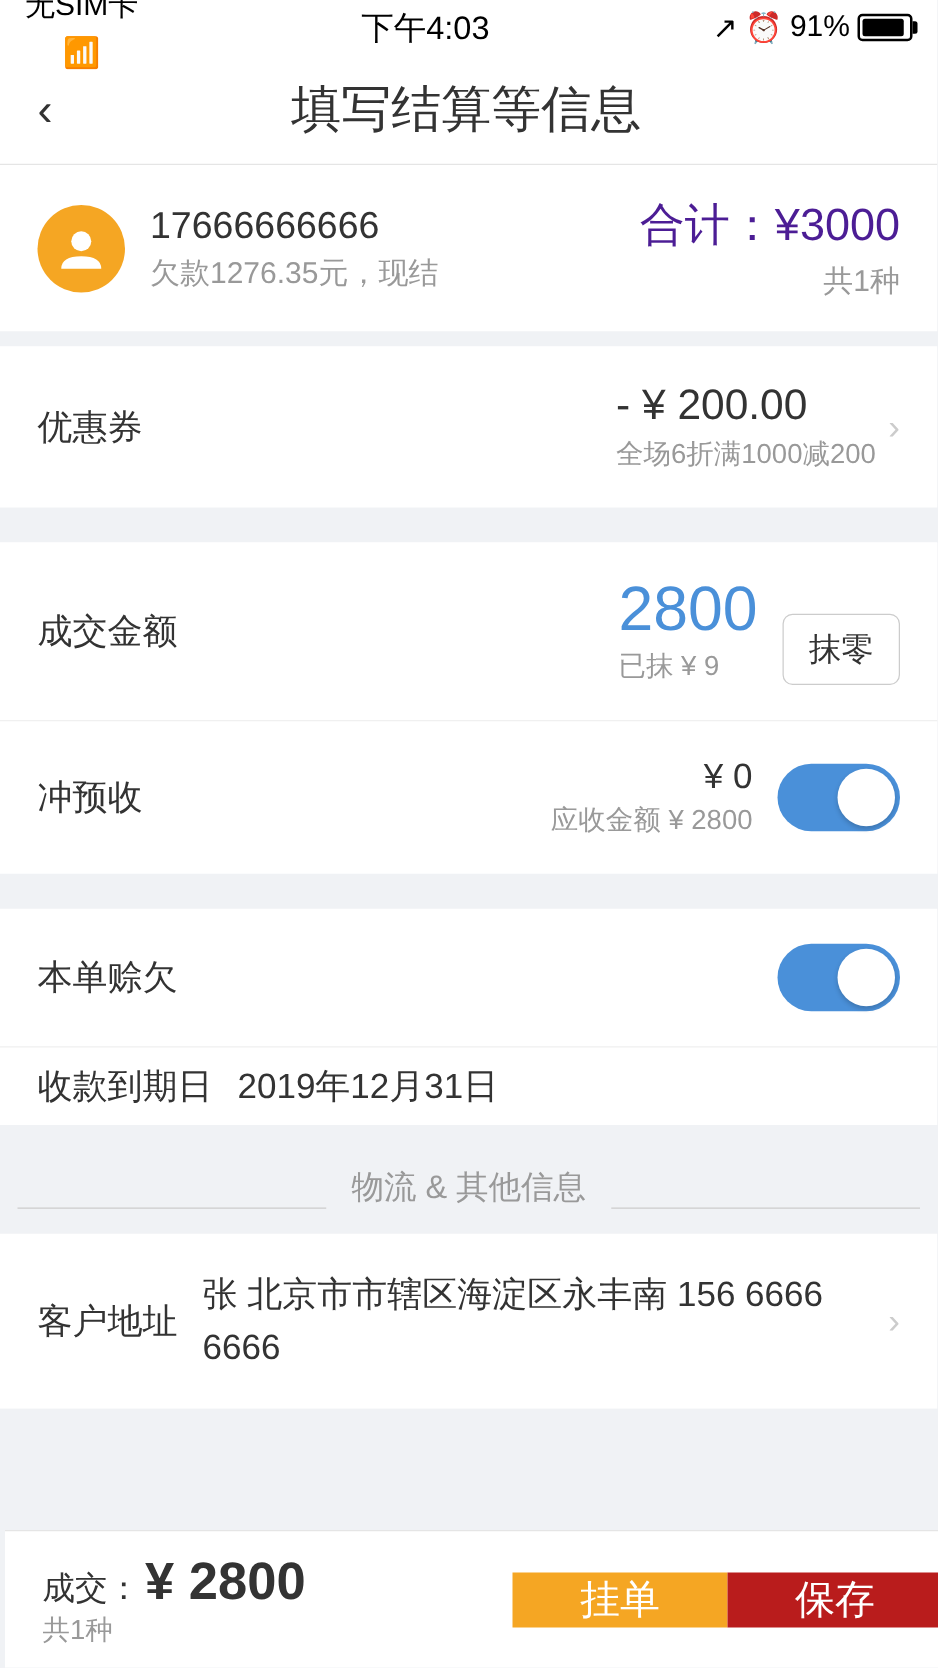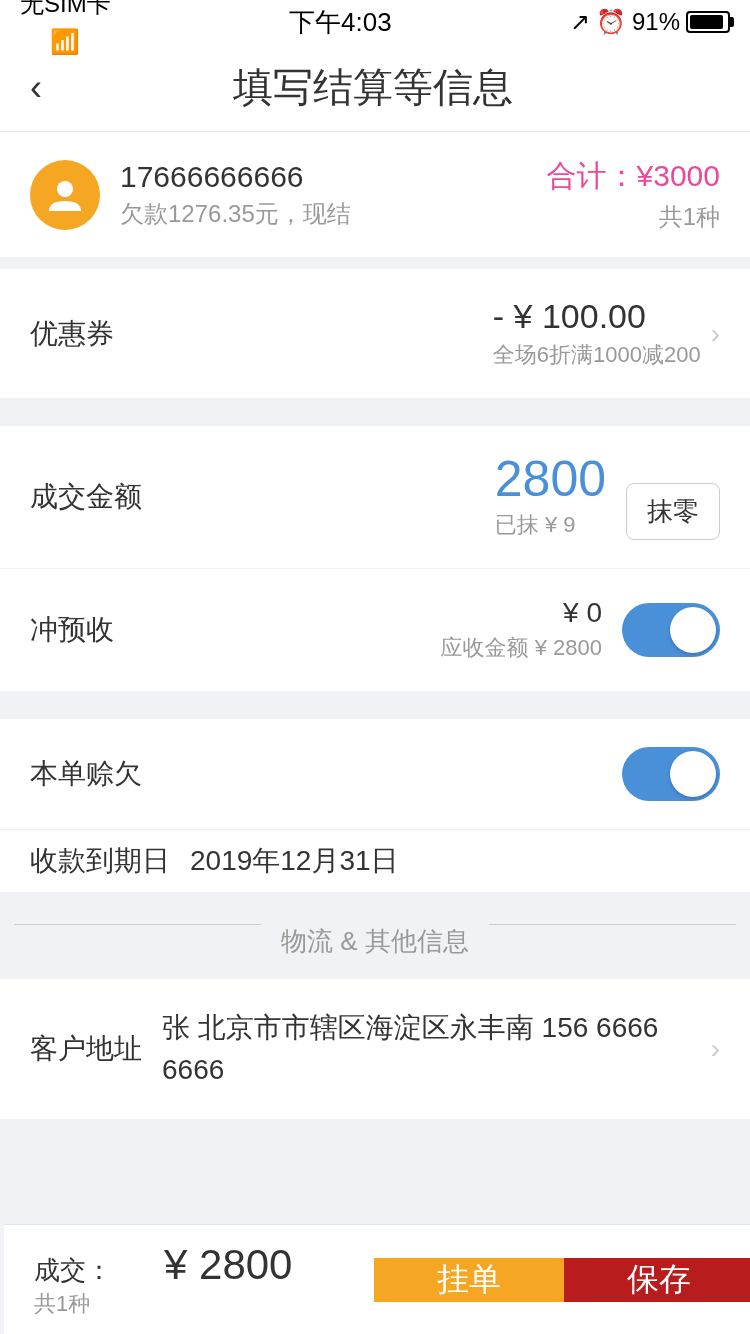--- a/index.html
+++ b/index.html
@@ -85,21 +85,21 @@
     .avatar {
       width: 70px; height: 70px; border-radius: 50%;
       background: #f5a623;
       display: flex; align-items: center; justify-content: center;
       font-size: 32px; color: #fff;
     }
     .customer-info {}
     .customer-phone { font-size: 30px; font-weight: 500; color: #333; }
     .customer-sub { font-size: 24px; color: #999; margin-top: 4px; }
     .customer-right { text-align: right; }
-    .customer-total { font-size: 30px; color: #ec4899; }
+    .customer-total { font-size: 36px; color: #4c1d95; }
     .customer-count { font-size: 24px; color: #999; margin-top: 4px; }
 
     
     .coupon-row {
       background: #fff;
       padding: 28px 30px;
       display: flex;
       align-items: center;
       justify-content: space-between;
       margin-bottom: 12px;
@@ -197,21 +197,21 @@
       gap: 20px;
     }
     .duedate-label { font-size: 28px; color: #333; }
     .duedate-value { font-size: 28px; color: #333; }
 
     
     .logistics-divider {
       background: #f0f2f5;
       padding: 20px 14px;
       display: flex;
-      align-items: flex-start;
+      align-items: flex-end;
       gap: 20px;
       margin-top: 12px;
     }
     .divider-line { flex: 1; height: 1px; background: #ccc; }
     .divider-text { font-size: 26px; color: #999; }
 
     
     .address-row {
       background: #fff;
       padding: 28px 30px;
@@ -243,21 +243,21 @@
     }
     .bottom-info {
       flex: 1;
       padding: 16px 30px;
       display: flex;
       flex-direction: column;
       justify-content: center;
     }
     .bottom-count { font-size: 22px; color: #999; }
     .bottom-btn {
-      width: 190px;
+      width: 172px;
       display: flex;
       align-items: center;
       justify-content: center;
       font-size: 32px;
       color: #fff;
       cursor: pointer;
     }
     .btn-pending { background: #f5a623; }
     .btn-save { background: #b91c1c; }
   </style>
@@ -303,21 +303,21 @@
     <div class="customer-right">
       <div class="customer-total">合计：¥3000</div>
       <div class="customer-count">共1种</div>
     </div>
   </div>
 
   <div class="coupon-row">
     <div class="coupon-label">优惠券</div>
     <div class="coupon-right">
       <div>
-        <div class="coupon-amount">- ¥ 100.00</div>
+        <div class="coupon-amount">- ¥ 200.00</div>
         <div class="coupon-desc">全场6折满1000减200</div>
       </div>
       <span class="chevron">›</span>
     </div>
   </div>
 
   <div class="section-bg"></div>
 
   <div class="white-section">
     <div class="amount-row">
@@ -372,19 +372,19 @@
   </div>
 
   <div class="gray-area"></div>
 
 </div>
 
 <div class="bottom-bar">
   <div class="bottom-info">
     <div style="display:flex;align-items:baseline;gap:4px;">
       <span style="font-size:26px;color:#333;">成交：</span>
-      <span style="font-size:42px;color:#333;font-weight:400;margin-left:48px;">¥ 2800</span>
+      <span style="font-size:42px;color:#333;font-weight:700;">¥ 2800</span>
     </div>
     <div class="bottom-count">共1种</div>
   </div>
   <div class="bottom-btn btn-pending">挂单</div>
   <div class="bottom-btn btn-save">保存</div>
 </div>
 
 </body></html>

